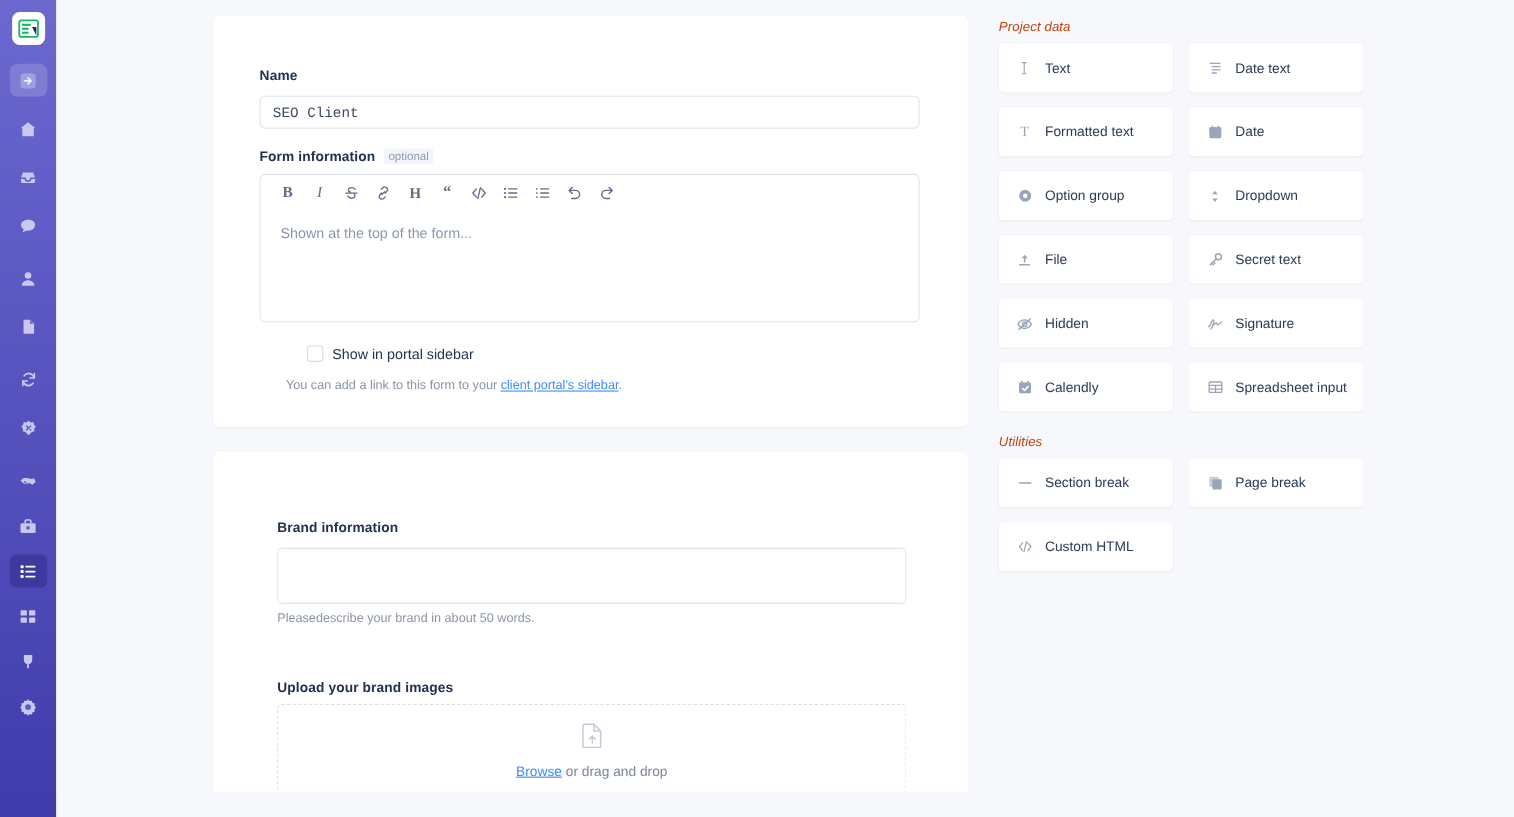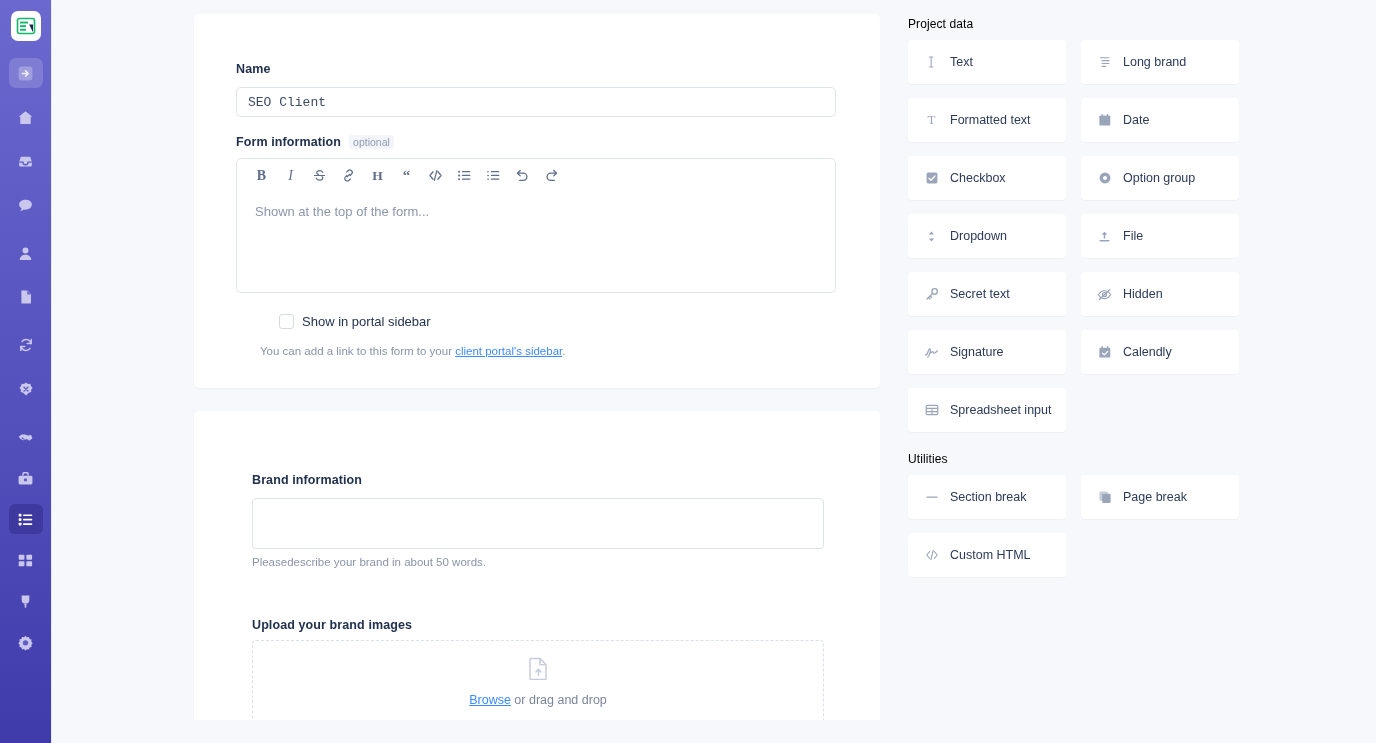--- a/index.html
+++ b/index.html
@@ -103,21 +103,21 @@
   }
   .dropzone-text { font-size: 12.5px; color: #7b8699; }
 
   
   .rightpanel {
     width: 496px; flex: 0 0 496px; height: 743px;
     background: #f7f8fc; padding: 17px 0 0 28px;
     position: relative;
   }
   .section-title {
-    font-size: 12px; color: #000000; margin-bottom: 9px; letter-spacing: 0.1px;
+    font-size: 12px; color: #c2410c; margin-bottom: 9px; letter-spacing: 0.1px; font-style: italic;
   }
   .tile-grid { display: flex; flex-wrap: wrap; gap: 14px 15px; width: 332px; }
   .tile {
     width: 158px; height: 44px; background: #ffffff; border-radius: 4px;
     display: flex; align-items: center; gap: 11px; padding-left: 16px;
     box-shadow: 0 1px 1px rgba(40,50,90,0.04);
   }
   .tile-icon { width: 15px; display: flex; align-items: center; justify-content: center; color: #9aa5ba; flex: 0 0 15px; }
   .tile-label { font-size: 12.5px; color: #2b3a57; }
   .section-gap { height: 20px; }
@@ -394,21 +394,21 @@
             </div>
             <div class="tile">
               <span class="tile-icon">
                 <svg width="14" height="14" viewBox="0 0 16 17">
                   <rect x="1.6" y="2.6" width="12" height="1.4" rx="0.6" fill="currentColor"></rect>
                   <rect x="3.6" y="6.1" width="10" height="1.4" rx="0.6" fill="currentColor"></rect>
                   <rect x="3.6" y="9.6" width="10" height="1.4" rx="0.6" fill="currentColor"></rect>
                   <rect x="3.6" y="13.1" width="6" height="1.4" rx="0.6" fill="currentColor"></rect>
                 </svg>
               </span>
-              <span class="tile-label">Long brand</span>
+              <span class="tile-label">Date text</span>
             </div>
             <div class="tile">
               <span class="tile-icon">
                 <span style="font-family:'Liberation Serif',serif;font-size:13px;">T</span>
               </span>
               <span class="tile-label">Formatted text</span>
             </div>
             <div class="tile">
               <span class="tile-icon">
                 <svg width="14" height="14" viewBox="0 0 16 16">
@@ -416,29 +416,20 @@
                   <rect x="1.6" y="3" width="12.4" height="3" rx="1.2" fill="currentColor"></rect>
                   <rect x="4" y="1.2" width="1.5" height="2.8" rx="0.6" fill="currentColor"></rect>
                   <rect x="10.2" y="1.2" width="1.5" height="2.8" rx="0.6" fill="currentColor"></rect>
                 </svg>
               </span>
               <span class="tile-label">Date</span>
             </div>
             <div class="tile">
               <span class="tile-icon">
                 <svg width="14" height="14" viewBox="0 0 16 16">
-                  <rect x="1.8" y="1.8" width="12.4" height="12.4" rx="2" fill="currentColor"></rect>
-                  <path d="M4.6 8.2 6.9 10.5 11.4 5.7" fill="none" stroke="#fff" stroke-width="1.6" stroke-linecap="round" stroke-linejoin="round"></path>
-                </svg>
-              </span>
-              <span class="tile-label">Checkbox</span>
-            </div>
-            <div class="tile">
-              <span class="tile-icon">
-                <svg width="14" height="14" viewBox="0 0 16 16">
                   <circle cx="8" cy="8" r="6.2" fill="currentColor"></circle>
                   <circle cx="8" cy="8" r="2.3" fill="#fff"></circle>
                 </svg>
               </span>
               <span class="tile-label">Option group</span>
             </div>
             <div class="tile">
               <span class="tile-icon">
                 <svg width="13" height="13" viewBox="0 0 16 16">
                   <path d="M8 1.8 4.8 5.6h6.4zM8 14.2 4.8 10.4h6.4z" fill="currentColor"></path>

